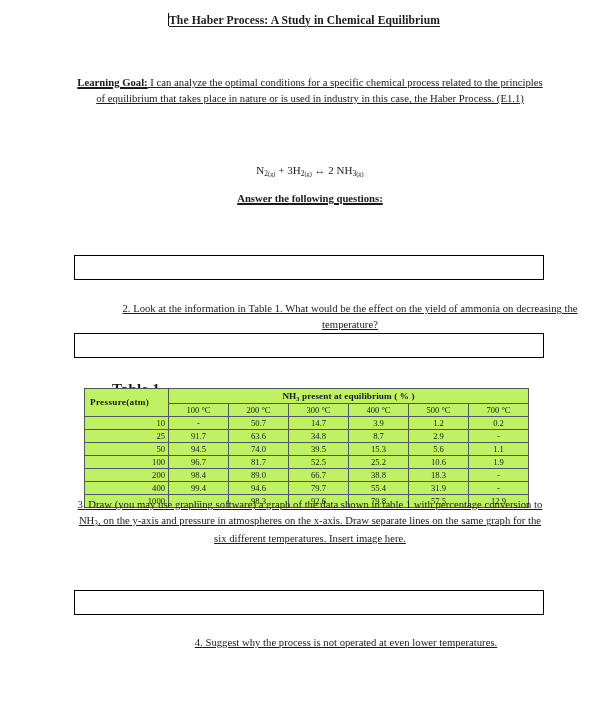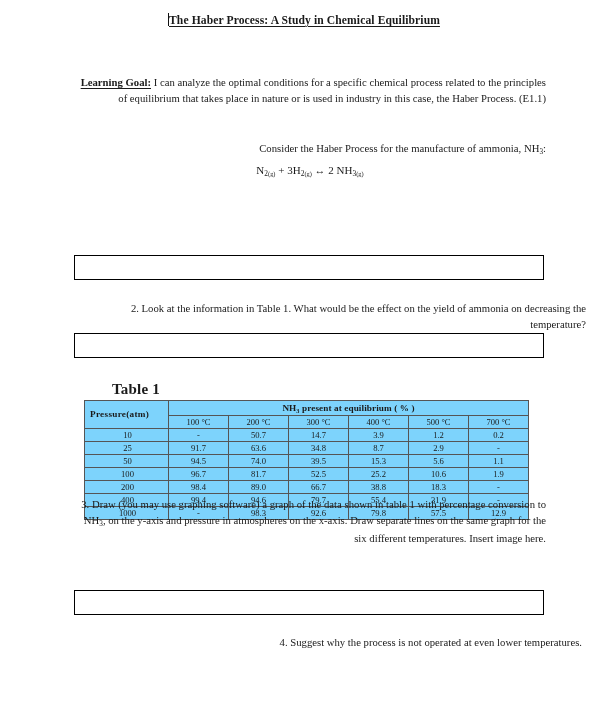--- a/index.html
+++ b/index.html
@@ -49,21 +49,22 @@
     margin-right: 0px;
   }
 
   
   .block {
     position: absolute;
     left: 74px;
     width: 472px;
     font-size: 10.7px;
     line-height: 1.52;
-    text-align: right;
+    text-align: center;
+    text-decoration: underline;
   }
   .u-bold {
     font-weight: bold;
     text-decoration: underline;
     text-underline-offset: 2px;
   }
   .heading-q {
     font-weight: bold;
     text-decoration: underline;
     text-underline-offset: 2px;
@@ -101,25 +102,25 @@
     position: absolute;
     left: 84px;
     font-size: 15px;
     font-weight: bold;
     letter-spacing: 0.2px;
     margin-left: 28px;
   }
   table.data-table {
     position: absolute;
     left: 84px;
-    top: 400px;
+    top: 388px;
     border-collapse: collapse;
     font-size: 8.6px;
     color: #1a1a1a;
-    background: #7dd3fc;
+    background: #bef264;
   }
   table.data-table td, table.data-table th {
     border: 0.8px solid #555;
     padding: 0px 3px;
     height: 12.5px;
     font-weight: normal;
     text-align: center;
     white-space: nowrap;
     box-sizing: border-box;
   }
@@ -135,21 +136,21 @@
     font-weight: bold;
     font-size: 9.2px;
     letter-spacing: 0.1px;
     height: 15px;
   }
   table.data-table th.temp-head {
     width: 60px;
     font-size: 8.5px;
   }
   table.data-table td.press-cell {
-    text-align: center;
+    text-align: right;
     padding-left: 5px;
     width: 84px;
   }
   table.data-table td.val-cell {
     width: 60px;
   }
   table.data-table tbody tr td {
     height: 13px;
   }
 </style>
@@ -159,28 +160,28 @@
 <div class="page">
 
   <div class="doc-title">
     <span class="caret"></span><span class="title-text">The Haber Process: A Study in Chemical Equilibrium</span>
   </div>
 
   <div class="block" style="top:74px;">
     <span class="u-bold">Learning Goal:</span><span> I can analyze the optimal conditions for a specific chemical process related to the principles of equilibrium that takes place in nature or is used in industry in this case, the Haber Process. (E1.1)</span>
   </div>
 
-  <div class="block" style="top:140px;">
-    <span>Consider the Haber Process for the manufacture of ammonia, NH</span><sub>3</sub><span>:</span>
-  </div>
 
   <div class="equation">
     <span>N</span><sub>2</sub><span class="sub-state">(g)</span><span> + 3H</span><sub>2</sub><span class="sub-state">(g)</span><span> ↔ 2 NH</span><sub>3</sub><span class="sub-state">(g)</span>
   </div>
 
+  <div class="block" style="top:190px;">
+    <span class="heading-q">Answer the following questions:</span>
+  </div>
 
   <div class="answer-box" style="top:255px; height:25px;"></div>
 
   <div class="block" style="top:300px;margin-left:40px;">
     <span>2.</span><span> Look at the information in Table 1. What would be the effect on the yield of ammonia on decreasing the temperature?</span>
   </div>
   <div class="answer-box" style="top:333px; height:25px;"></div>
 
   <div class="table-caption" style="top:381px;">Table 1</div>
 

